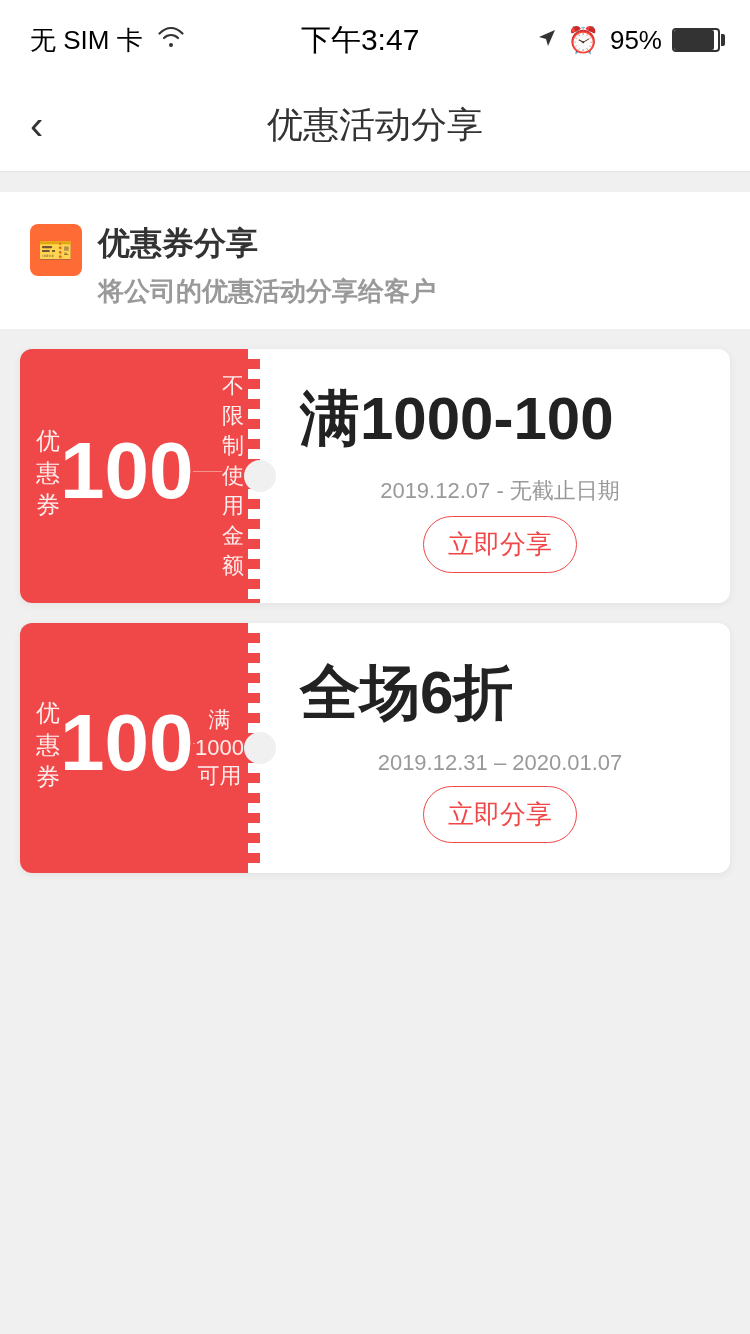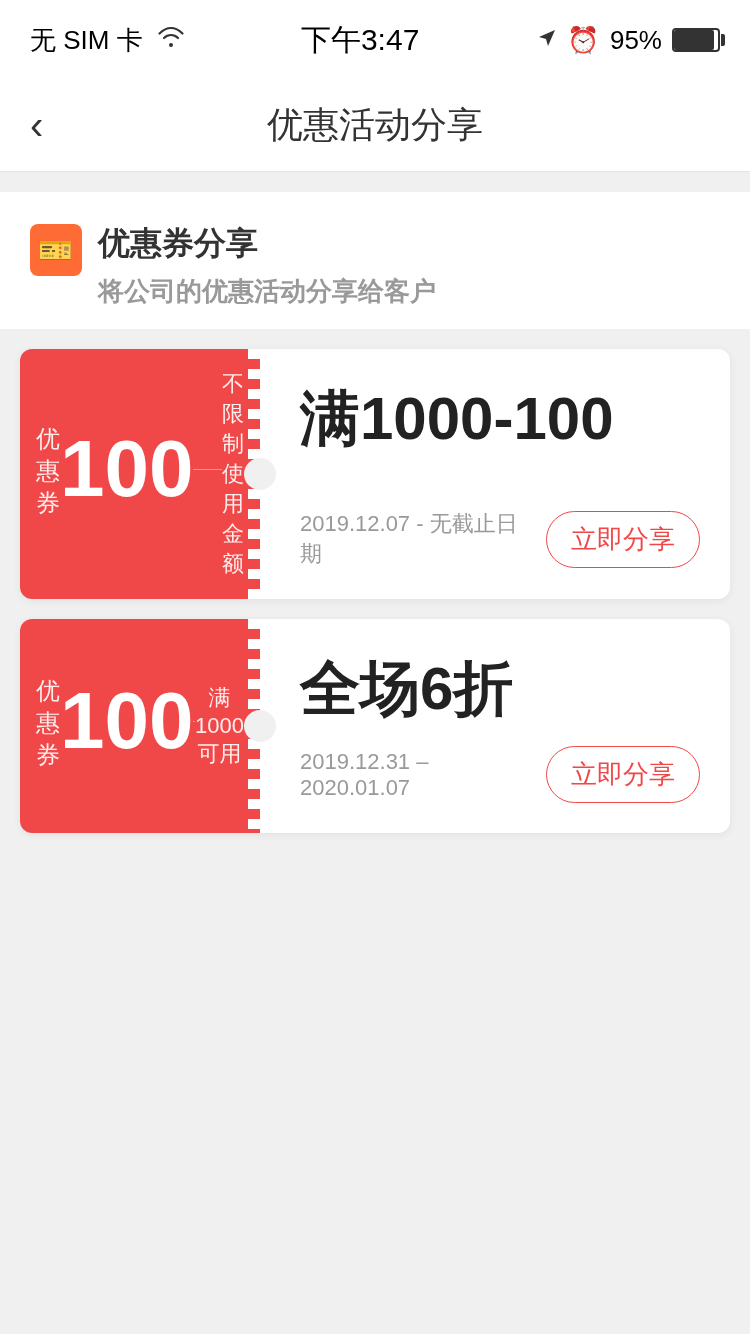--- a/index.html
+++ b/index.html
@@ -219,20 +219,21 @@
       font-size: 60px;
       font-weight: 700;
       color: #222;
       margin-bottom: 16px;
     }
     .coupon-meta {
       display: flex;
       align-items: center;
       justify-content: flex-start;
       gap: 10px;
+      flex-direction: column;
     }
     .coupon-date {
       font-size: 22px;
       color: #999;
       flex: 1;
     }
     .share-btn {
       border: 1.5px solid #f04848;
       color: #f04848;
       background: #fff;

